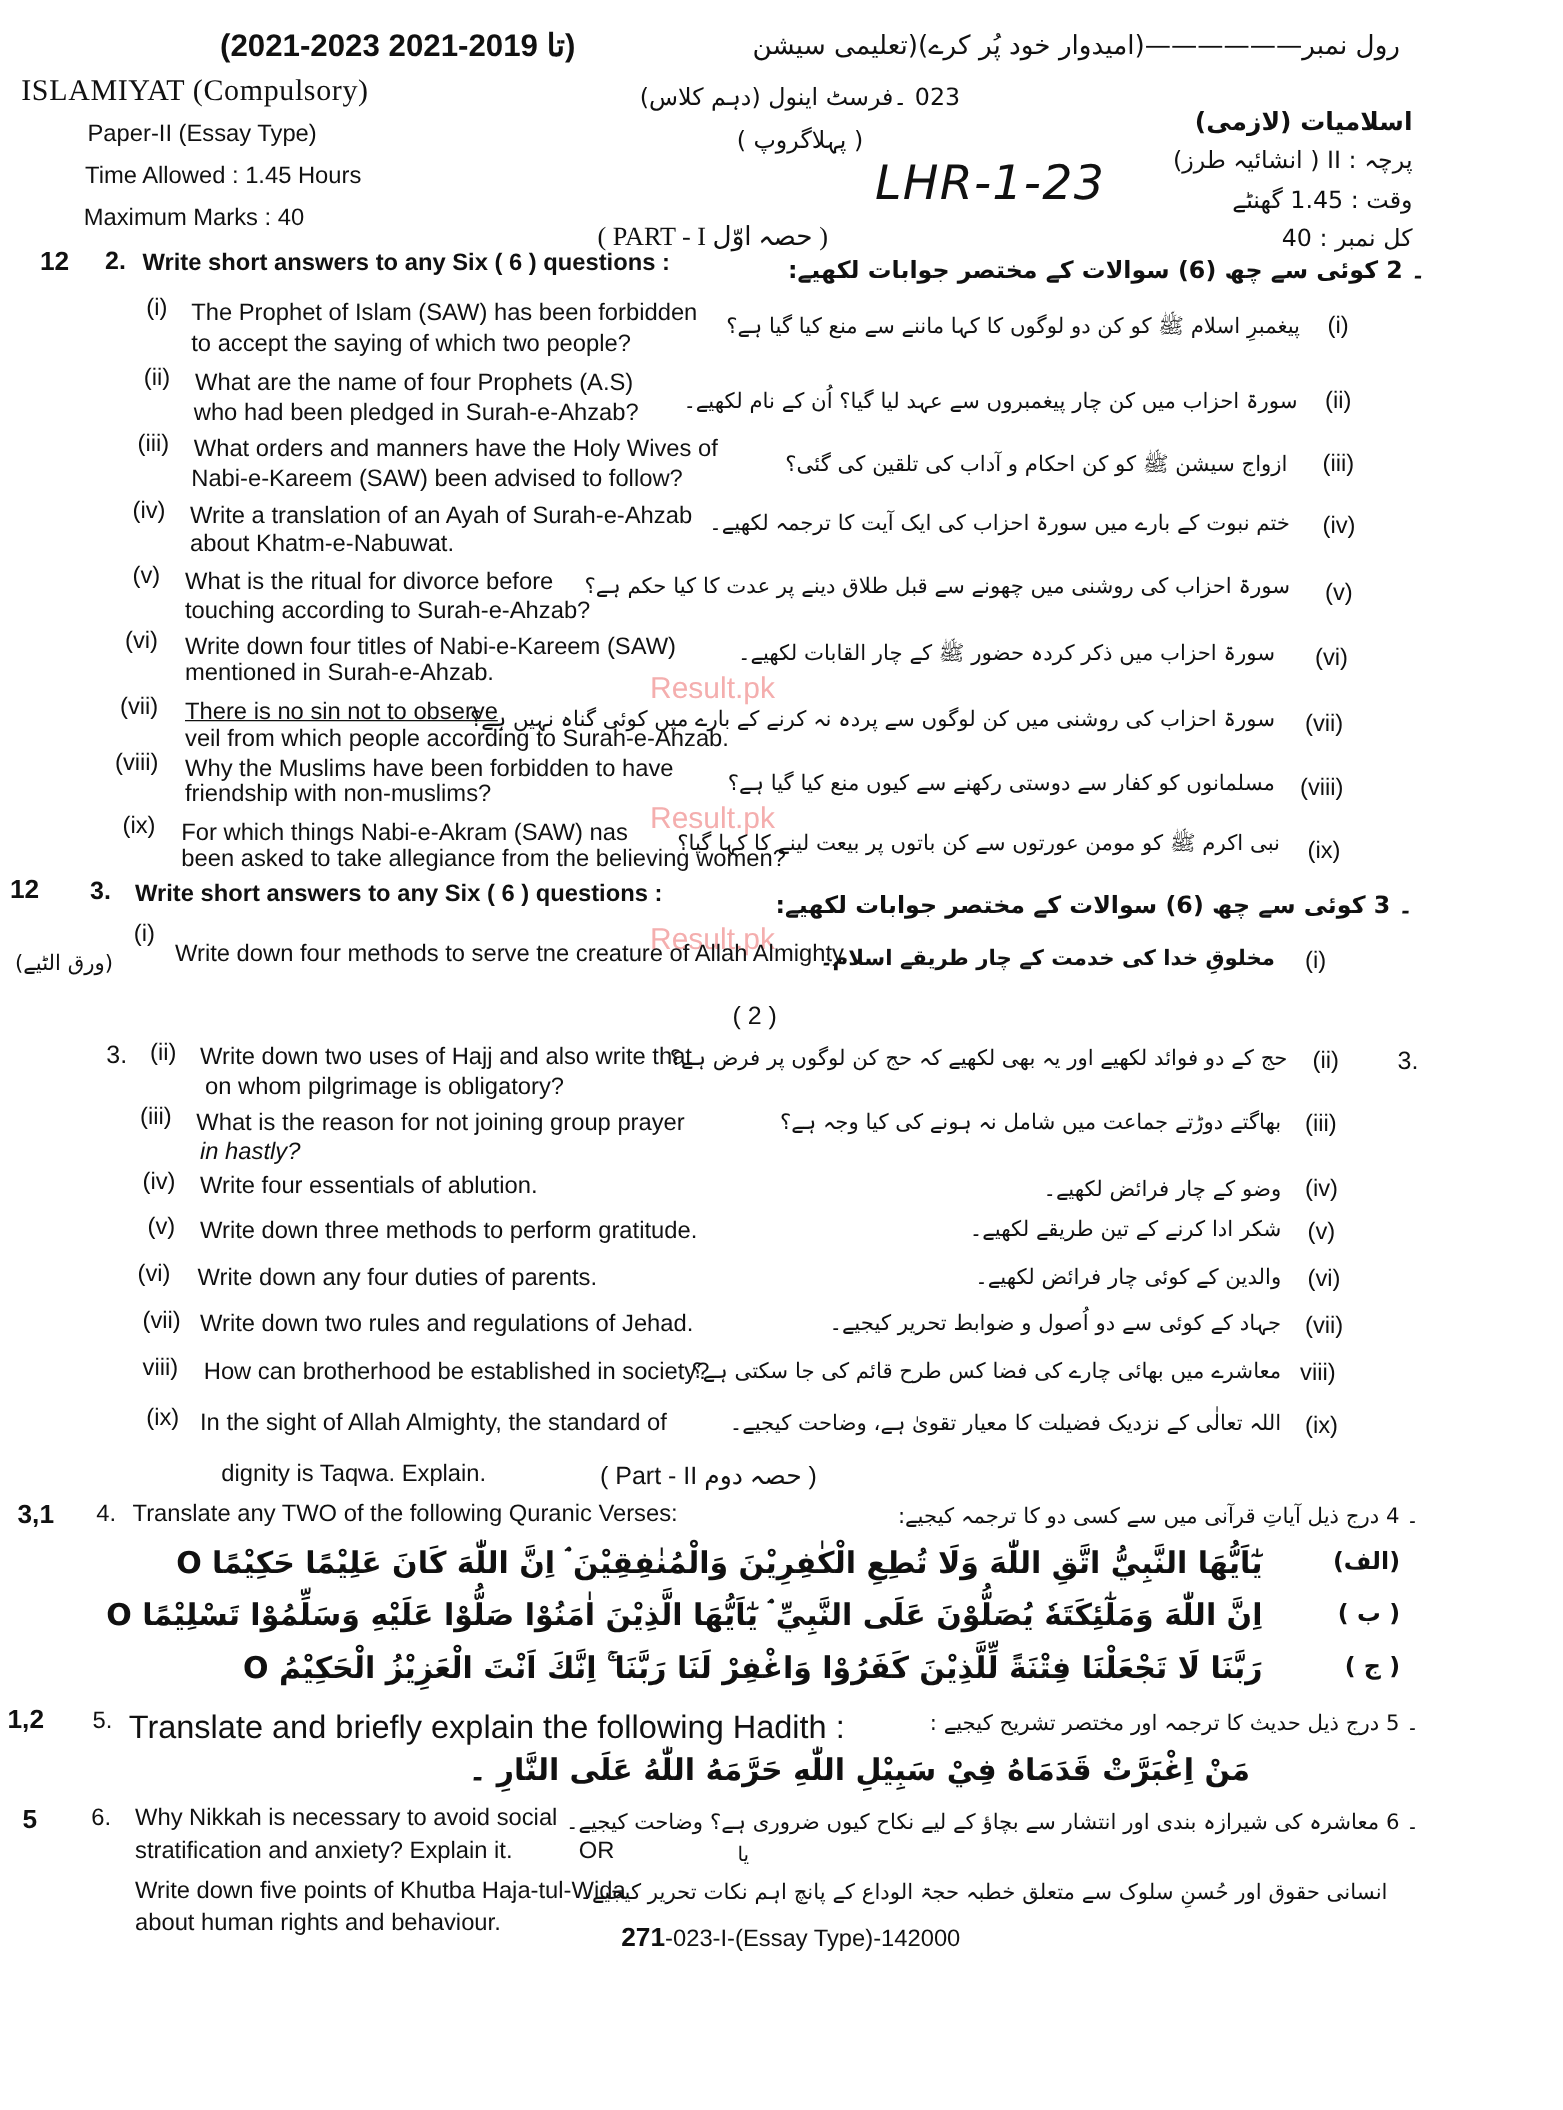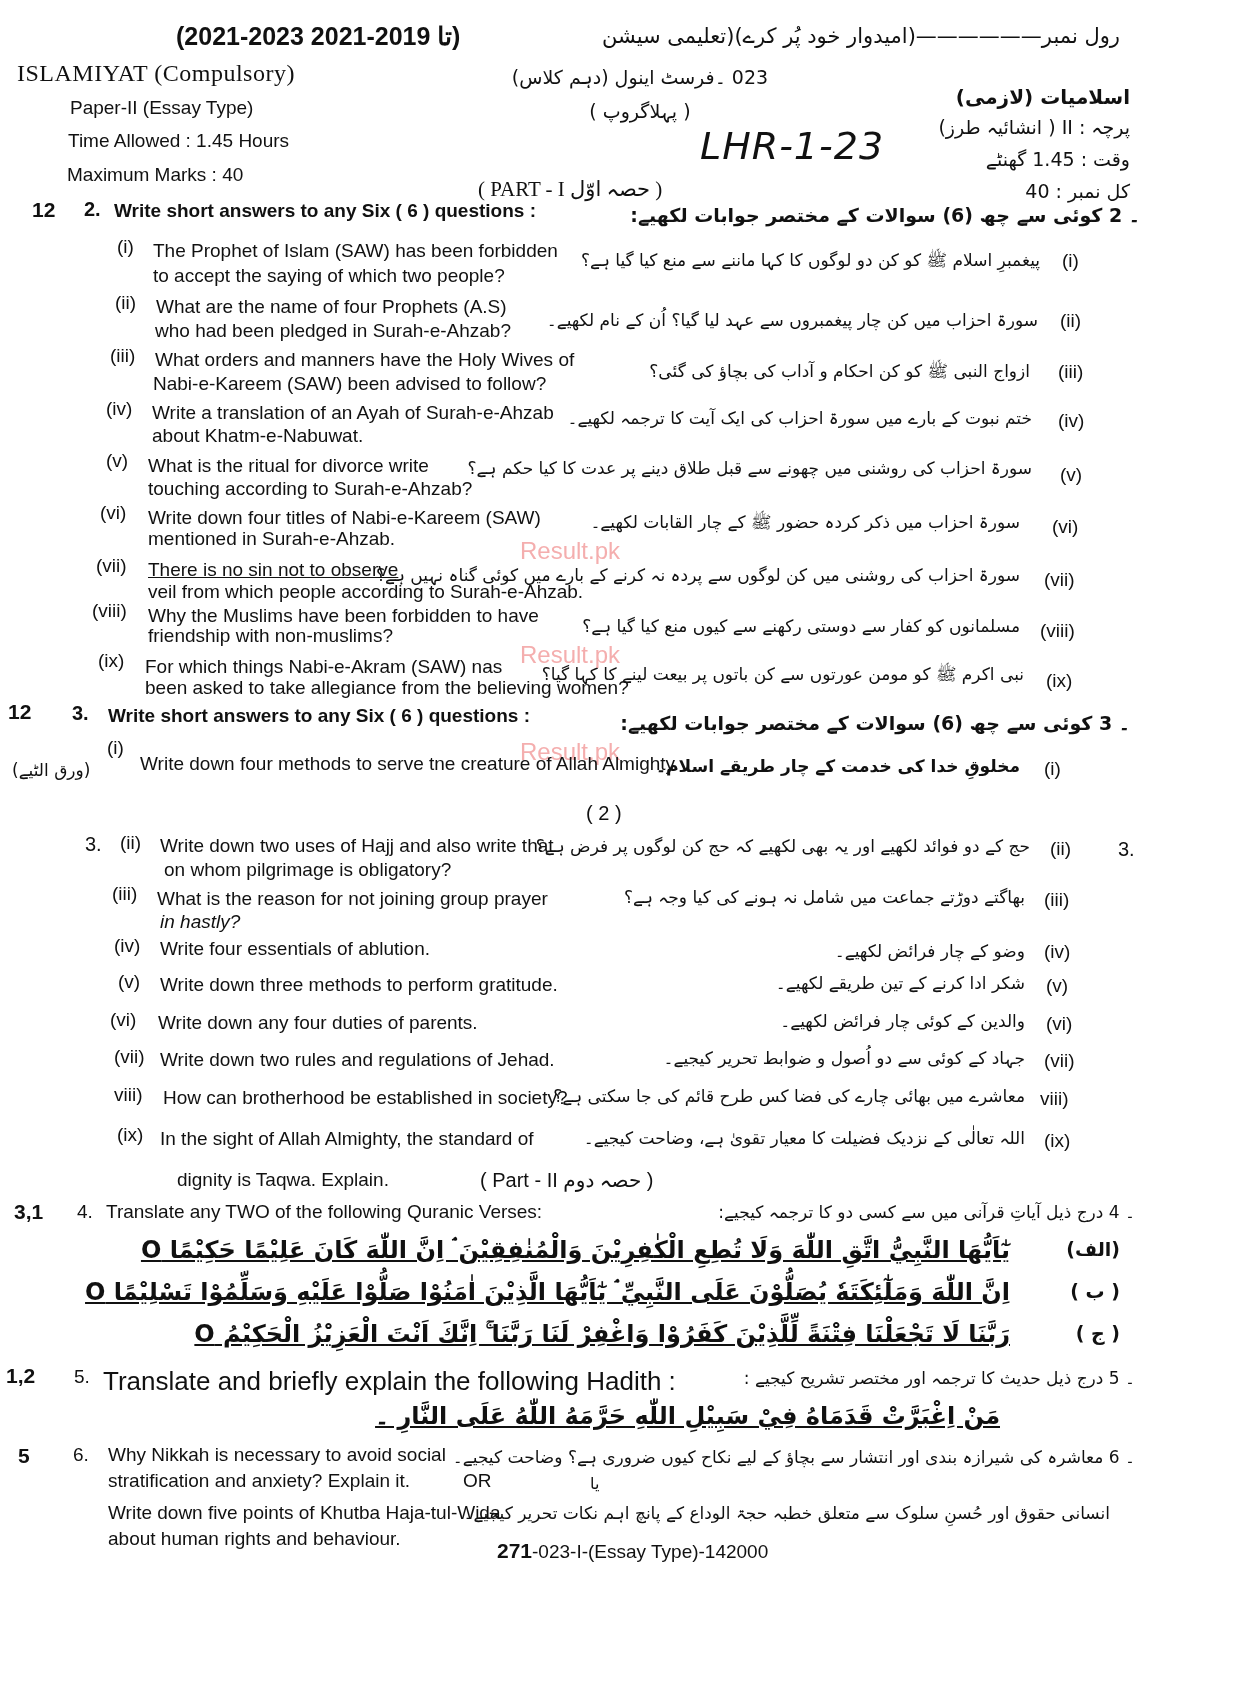--- a/index.html
+++ b/index.html
@@ -5,21 +5,21 @@
   html,body{margin:0;padding:0;background:#fff;}
   body{width:1250px;height:1688px;position:relative;overflow:hidden;color:#111;
        font-family:"Liberation Sans",sans-serif;}
   .abs{position:absolute;white-space:nowrap;}
   .serif{font-family:"Liberation Serif",serif;}
   .ur{direction:rtl;unicode-bidi:isolate;font-family:"DejaVu Sans",sans-serif;}
   .en{font-size:19px;line-height:23px;}
   .q{font-size:19px;}
   .bold{font-weight:bold;}
   .wm{color:#f3a0a0;font-size:24px;opacity:.85;font-family:"Liberation Sans",sans-serif;}
-  .arabic{direction:rtl;font-family:"DejaVu Sans",sans-serif;font-weight:bold;font-size:24px;text-decoration:underline;}
+  .arabic{direction:rtl;font-family:"DejaVu Sans",sans-serif;font-weight:bold;font-size:24px;}
   .hand{font-family:"DejaVu Sans",sans-serif;font-style:italic;font-size:38px;font-weight:300;letter-spacing:1px;}
   .marks{font-weight:bold;font-size:21px;}
   .q-item{position:absolute;}
 </style>
 </head>
 <body>
 
 <div class="abs serif" style="left:176px;top:22px;font-size:25px;font-weight:bold;font-family:'Liberation Sans',sans-serif;">
   <span>(2021-2023 تا 2019-2021</span><span>)</span>
 </div>
@@ -58,33 +58,33 @@
     <span class="abs q" style="left:115px;top:0;">(ii)</span>
     <span class="abs en" style="left:156px;top:3px;">What are the name of four Prophets (A.S)</span>
     <span class="abs en" style="left:155px;top:27px;">who had been pledged in Surah-e-Ahzab?</span>
     <span class="abs ur" style="left:620px;top:18px;width:418px;text-align:right;font-size:17px;">سورۃ احزاب میں کن چار پیغمبروں سے عہد لیا گیا؟ اُن کے نام لکھیے۔</span>
     <span class="abs q" style="left:1060px;top:18px;">(ii)</span>
   </div>
   <div class="q-item" style="left:0;top:345px;width:1250px;">
     <span class="abs q" style="left:110px;top:0;">(iii)</span>
     <span class="abs en" style="left:155px;top:3px;">What orders and manners have the Holy Wives of</span>
     <span class="abs en" style="left:153px;top:27px;">Nabi-e-Kareem (SAW) been advised to follow?</span>
-    <span class="abs ur" style="left:630px;top:16px;width:400px;text-align:right;font-size:17px;">ازواج النبی ﷺ کو کن احکام و آداب کی بچاؤ کی گئی؟</span>
+    <span class="abs ur" style="left:630px;top:16px;width:400px;text-align:right;font-size:17px;">ازواج سیشن ﷺ کو کن احکام و آداب کی تلقین کی گئی؟</span>
     <span class="abs q" style="left:1058px;top:16px;">(iii)</span>
   </div>
   <div class="q-item" style="left:0;top:398px;width:1250px;">
     <span class="abs q" style="left:106px;top:0;">(iv)</span>
     <span class="abs en" style="left:152px;top:3px;">Write a translation of an Ayah of Surah-e-Ahzab</span>
     <span class="abs en" style="left:152px;top:26px;">about  Khatm-e-Nabuwat.</span>
     <span class="abs ur" style="left:620px;top:10px;width:412px;text-align:right;font-size:17px;">ختم نبوت کے بارے میں سورۃ احزاب کی ایک آیت کا ترجمہ لکھیے۔</span>
     <span class="abs q" style="left:1058px;top:12px;">(iv)</span>
   </div>
   <div class="q-item" style="left:0;top:450px;width:1250px;">
     <span class="abs q" style="left:106px;top:0;">(v)</span>
-    <span class="abs en" style="left:148px;top:4px;">What is the ritual for divorce write</span>
+    <span class="abs en" style="left:148px;top:4px;">What is the ritual for divorce before</span>
     <span class="abs en" style="left:148px;top:27px;">touching according to Surah-e-Ahzab?</span>
     <span class="abs ur" style="left:600px;top:8px;width:432px;text-align:right;font-size:17px;">سورۃ احزاب کی روشنی میں چھونے سے قبل طلاق دینے پر عدت کا کیا حکم ہے؟</span>
     <span class="abs q" style="left:1060px;top:14px;">(v)</span>
   </div>
   <div class="q-item" style="left:0;top:502px;width:1250px;">
     <span class="abs q" style="left:100px;top:0;">(vi)</span>
     <span class="abs en" style="left:148px;top:4px;">Write down four titles of Nabi-e-Kareem (SAW)</span>
     <span class="abs en" style="left:148px;top:25px;">mentioned  in  Surah-e-Ahzab.</span>
     <span class="abs ur" style="left:640px;top:10px;width:380px;text-align:right;font-size:17px;">سورۃ احزاب میں ذکر کردہ حضور ﷺ کے چار القابات لکھیے۔</span>
     <span class="abs q" style="left:1052px;top:14px;">(vi)</span>

